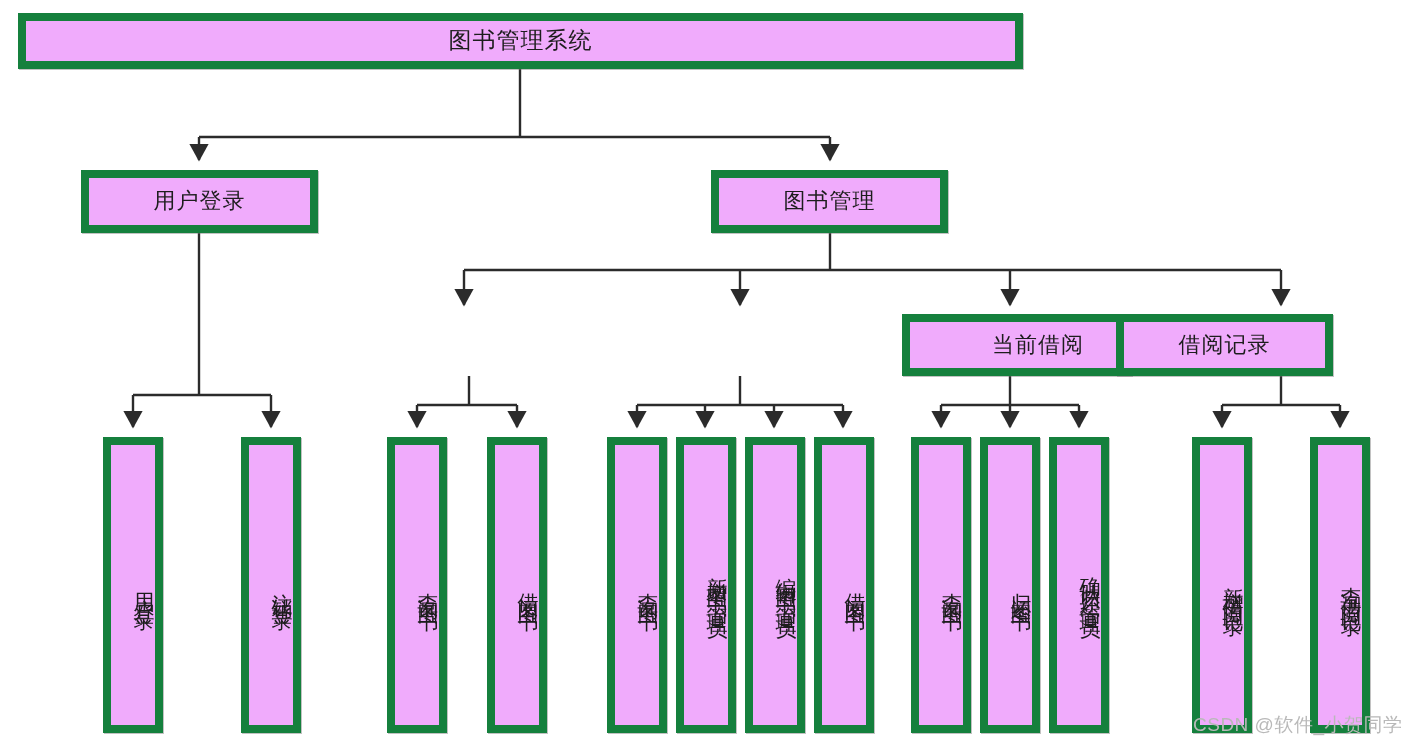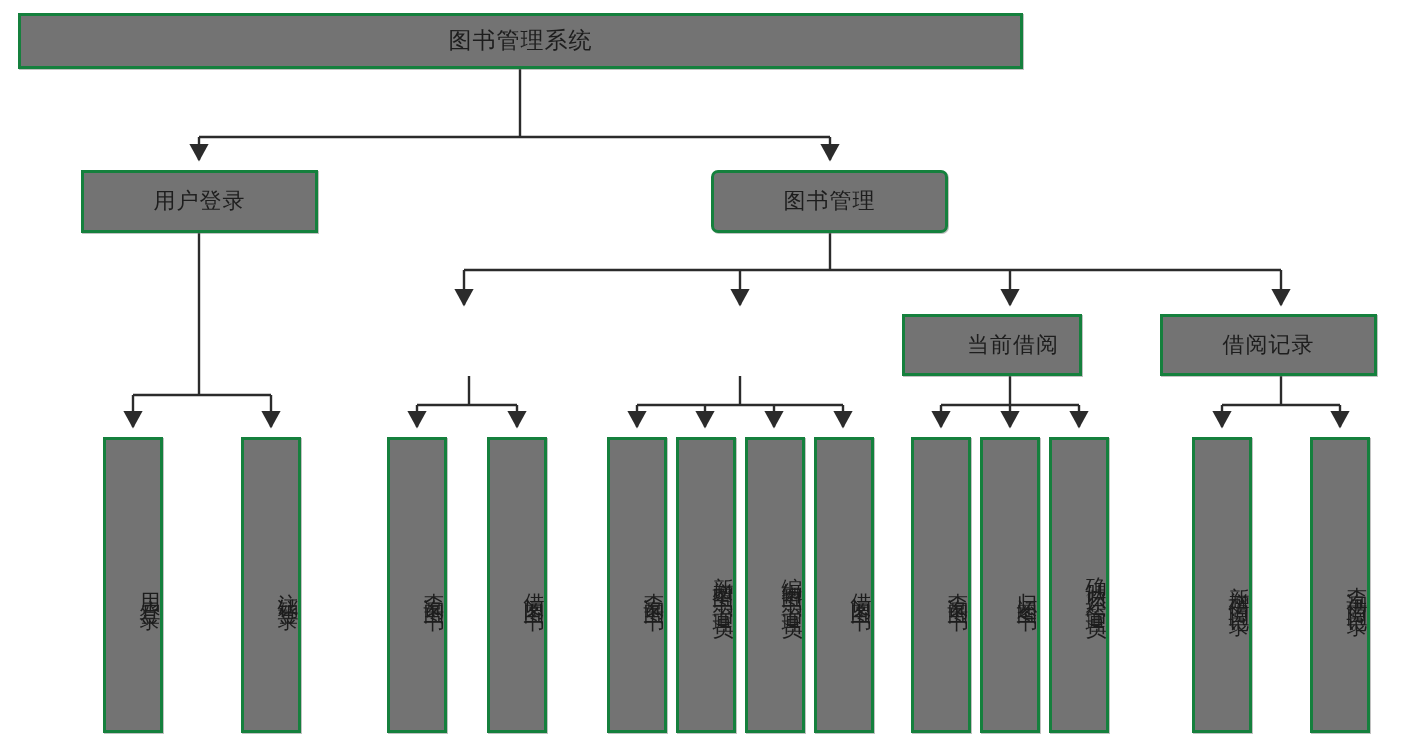--- a/index.html
+++ b/index.html
@@ -22,28 +22,27 @@
     position: absolute;
     left: 0;
     top: 0;
     width: 1405px;
     height: 747px;
     pointer-events: none;
   }
   .node {
     position: absolute;
     box-sizing: border-box;
-    border: 3px solid #15803d;
-    background: #737373;
+    border: 8px solid #15803d;
+    background: #f0abfc;
     display: flex;
     align-items: center;
     justify-content: center;
     color: #1d1d1d;
     box-shadow: 1px 1px 0 rgba(120,120,120,0.45);
-    font-family: Liberation Serif, serif;
   }
   .node.h {
     font-size: 22px;
     letter-spacing: 1px;
     line-height: 1.2;
     text-align: center;
   }
   .node.root {
     font-size: 23px;
   }
@@ -131,31 +130,31 @@
   </svg>
 
   <div class="node h root" style="left:18px; top:13px; width:1005px; height:56px;">
     <span>图书管理系统</span>
   </div>
 
   <div class="node h" style="left:81px; top:170px; width:237px; height:63px;">
     <span>用户登录</span>
   </div>
 
-  <div class="node h" style="left:711px; top:170px; width:237px; height:63px;border-radius:7px;">
+  <div class="node h" style="left:711px; top:170px; width:237px; height:63px;">
     <span>图书管理</span>
   </div>
 
 
 
-  <div class="node h" style="left:902px; top:314px; width:180px; height:62px;padding-left:42px;">
+  <div class="node h" style="left:902px; top:314px; width:230px; height:62px;padding-left:42px;">
     <span>当前借阅</span>
   </div>
 
-  <div class="node h" style="left:1160px; top:314px; width:217px; height:62px;">
+  <div class="node h" style="left:1116px; top:314px; width:217px; height:62px;">
     <span>借阅记录</span>
   </div>
 
   <div class="node leaf" style="left:103px; top:437px; width:60px; height:296px;">
     <span class="vtext">用户登录</span>
   </div>
 
   <div class="node leaf" style="left:241px; top:437px; width:60px; height:296px;">
     <span class="vtext">注销登录</span>
   </div>
@@ -197,14 +196,15 @@
   </div>
 
   <div class="node leaf" style="left:1192px; top:437px; width:60px; height:296px;">
     <span class="vtext">新增借阅记录</span>
   </div>
 
   <div class="node leaf" style="left:1310px; top:437px; width:60px; height:296px;">
     <span class="vtext">查询借阅记录</span>
   </div>
 
+  <div class="watermark" style="left:1193px; top:712px;">CSDN @软件_小贺同学</div>
 
 </div>
 
 </body></html>

